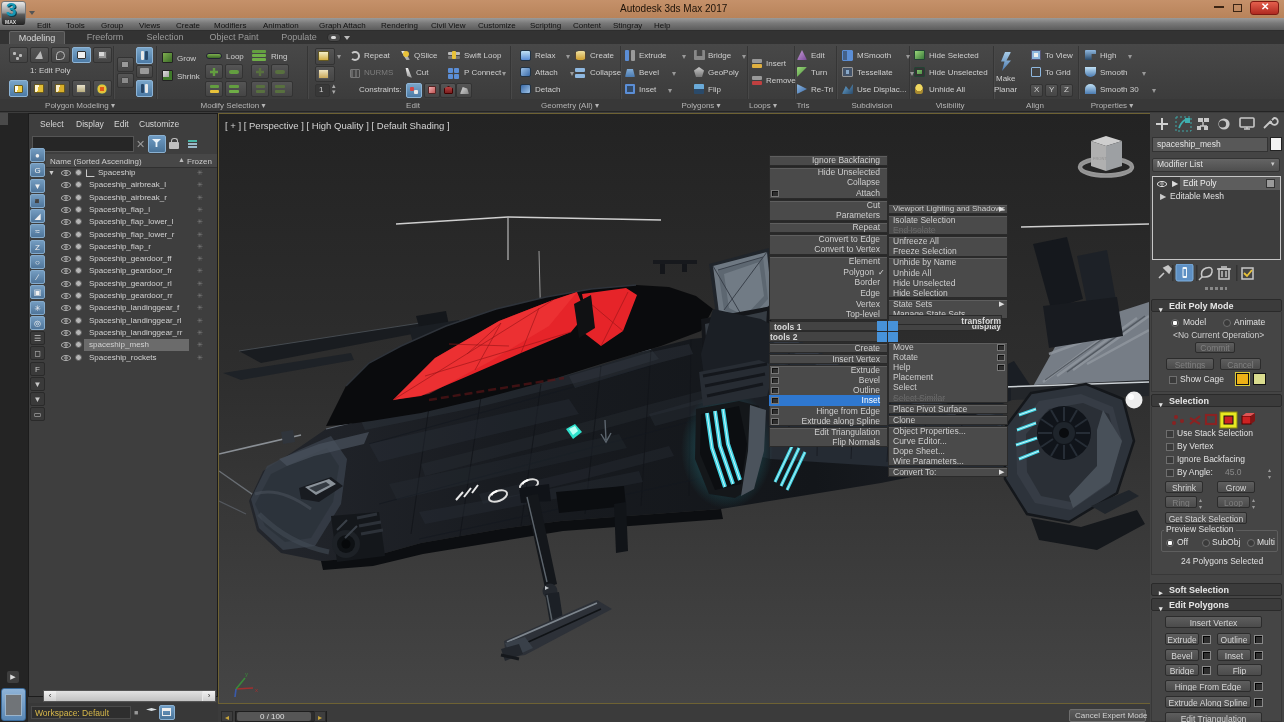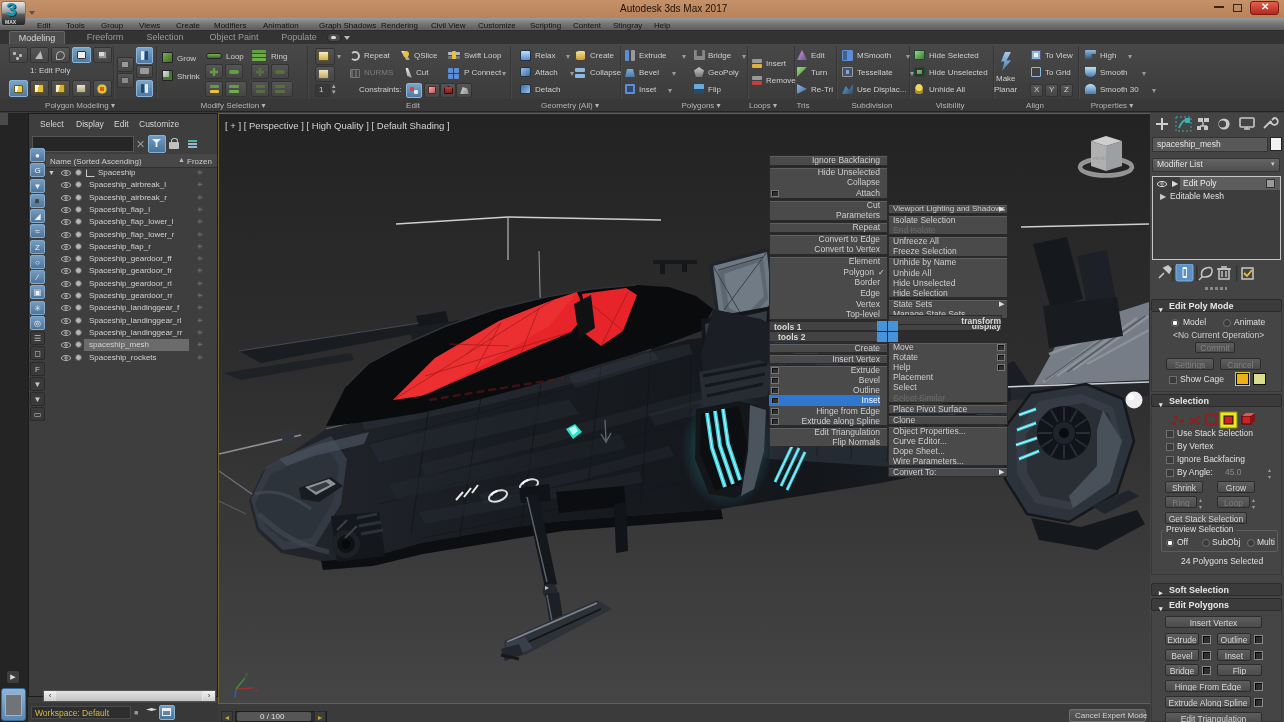--- a/index.html
+++ b/index.html
@@ -79,21 +79,21 @@
   <div class="abs" id="titlebar"></div>
   <div class="abs txt" id="titletext">Autodesk 3ds Max 2017</div>
   <div class="abs" id="menubar">
     <span class="menuitem" style="left:37px">Edit</span>
     <span class="menuitem" style="left:66px">Tools</span>
     <span class="menuitem" style="left:101px">Group</span>
     <span class="menuitem" style="left:139px">Views</span>
     <span class="menuitem" style="left:176px">Create</span>
     <span class="menuitem" style="left:214px">Modifiers</span>
     <span class="menuitem" style="left:263px">Animation</span>
-    <span class="menuitem" style="left:319px">Graph Shadows</span>
+    <span class="menuitem" style="left:319px">Graph Attach</span>
     <span class="menuitem" style="left:381px">Rendering</span>
     <span class="menuitem" style="left:431px">Civil View</span>
     <span class="menuitem" style="left:478px">Customize</span>
     <span class="menuitem" style="left:530px">Scripting</span>
     <span class="menuitem" style="left:573px">Content</span>
     <span class="menuitem" style="left:613px">Stingray</span>
     <span class="menuitem" style="left:654px">Help</span>
   </div>
 
   <div class="abs" style="left:1214px;top:6px;width:10px;height:2px;background:#3a2414"></div>
@@ -651,21 +651,21 @@
   <div class="abs qrowl" style="left:769px;top:244.2px;width:111px">Convert to Vertex</div>
   <div class="abs qsec" style="left:769px;top:255.9px;width:119px;height:63.9px"></div>
   <div class="abs qrowl" style="left:769px;top:255.9px;width:111px">Element</div>
   <div class="abs qrowl" style="left:769px;top:266.5px;width:105px">Polygon</div>
   <div class="abs" style="left:878px;top:267.5px;font-size:8px;color:#ddd">✓</div>
   <div class="abs qrowl" style="left:769px;top:277.2px;width:111px">Border</div>
   <div class="abs qrowl" style="left:769px;top:287.8px;width:111px">Edge</div>
   <div class="abs qrowl" style="left:769px;top:298.5px;width:111px">Vertex</div>
   <div class="abs qrowl" style="left:769px;top:309.1px;width:111px">Top-level</div>
   <div class="abs qtitle" style="left:769px;top:320.8px;width:119px;text-align:left;padding-left:4px">tools 1</div>
-  <div class="abs qtitle" style="left:769px;top:331.2px;width:119px;text-align:left;padding-left:8px">tools 2</div>
+  <div class="abs qtitle" style="left:769px;top:331.2px;width:119px;text-align:left;padding-left:0">tools 2</div>
   <div class="abs qsec" style="left:769px;top:342.6px;width:119px;height:10.2px"></div>
   <div class="abs qrowl" style="left:769px;top:342.6px;width:111px">Create</div>
   <div class="abs qsec" style="left:769px;top:353.7px;width:119px;height:10.2px"></div>
   <div class="abs qrowl" style="left:769px;top:353.7px;width:111px">Insert Vertex</div>
   <div class="abs qsec" style="left:769px;top:364.9px;width:119px;height:60.9px"></div>
   <div class="abs qrowl" style="left:769px;top:364.9px;width:111px">Extrude</div>
   <div class="abs qbox" style="left:771px;top:366.9px"></div>
   <div class="abs qrowl" style="left:769px;top:375.0px;width:111px">Bevel</div>
   <div class="abs qbox" style="left:771px;top:377.0px"></div>
   <div class="abs qrowl" style="left:769px;top:385.2px;width:111px">Outline</div>

